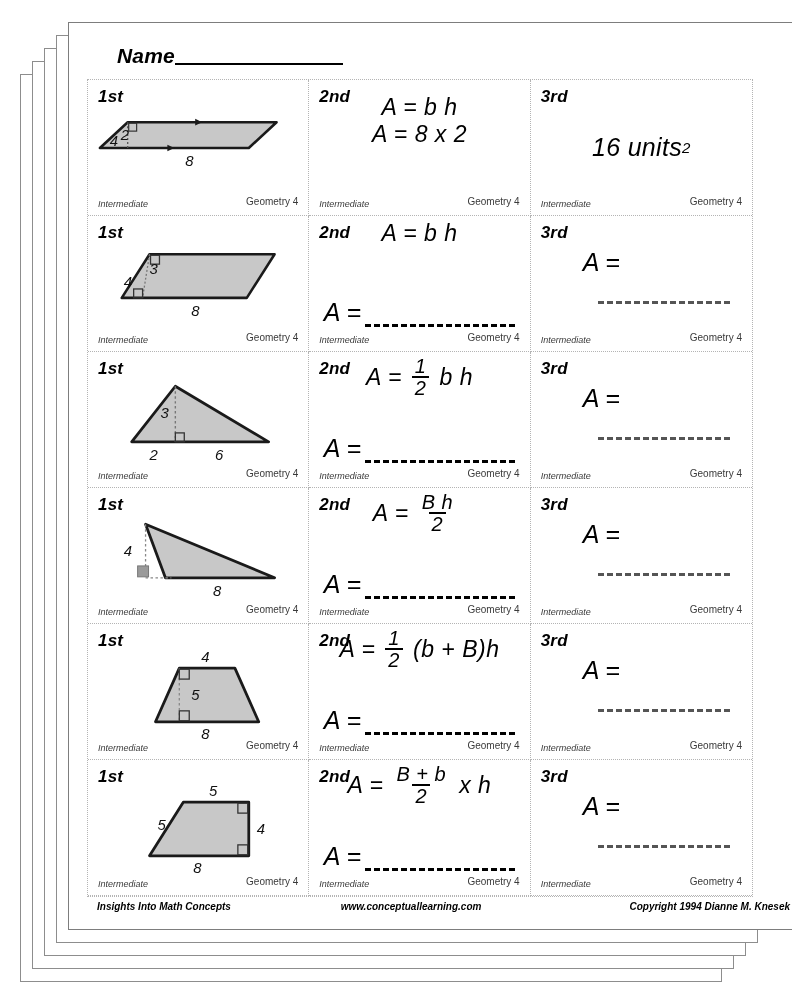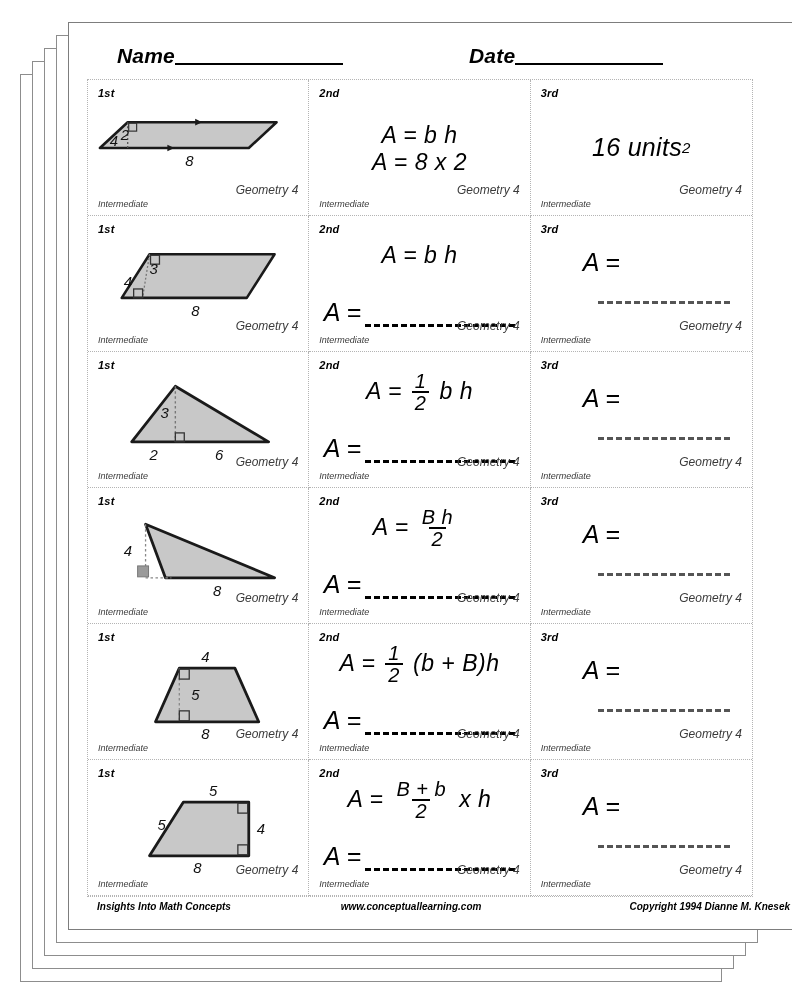--- a/index.html
+++ b/index.html
@@ -76,55 +76,53 @@
     box-sizing:border-box;
     border-right:1px dotted #b4b4b4;
     border-bottom:1px dotted #b4b4b4;
     overflow:hidden;
   }
   .cell.col3{border-right:none;}
 
   .cell-num{
     position:absolute;
     left:10px;top:7px;
-    font-size:11px;
+    font-size:17px;
     font-weight:bold;
     font-style:italic;
     letter-spacing:.2px;
   }
   .cell-foot-l{
     position:absolute;
     left:10px;bottom:6px;
     font-size:9px;
     font-style:italic;
     color:#3a3a3a;
   }
   .cell-foot-r{
     position:absolute;
-    right:10px;bottom:18px;
-    font-size:12px;
-    font-style:italic;
+    right:10px;bottom:8px;
+    font-size:10px;
     color:#3a3a3a;
   }
 
   
   .figure{
     position:absolute;
     left:0;top:16px;
     width:100%;height:104px;
   }
   .figure svg{display:block;width:100%;height:100%;}
 
   
   .formula-wrap{
     position:absolute;
     left:0;top:14px;width:100%;height:110px;
     display:flex;
     flex-direction:column;
-    justify-content:center;
     align-items:center;
   }
   .formula{
     font-style:italic;
     font-size:23px;
     letter-spacing:.5px;
     display:flex;
     align-items:center;
     justify-content:center;
     white-space:nowrap;
@@ -227,24 +225,20 @@
   <div class="stack-sheet" style="left:32px;top:61px;width:702px;height:908px;"></div>
   <div class="stack-sheet" style="left:44px;top:48px;width:702px;height:908px;"></div>
   <div class="stack-sheet" style="left:56px;top:35px;width:702px;height:908px;"></div>
 </div>
 
 <div id="page">
 
   <div id="header">
     <div class="hdr-field" id="name-field">
       <span class="hdr-label">Name</span>
-      <span class="hdr-rule"></span>
-    </div>
-    <div class="hdr-field" id="date-field">
-      <span class="hdr-label">Date</span>
       <span class="hdr-rule"></span>
     </div>
   </div>
 
   <div id="grid">
 
     <div class="cell col1 row1">
       <span class="cell-num">1st</span>
       <div class="figure">
         <svg viewBox="0 0 222 104" preserveAspectRatio="xMidYMid meet">

